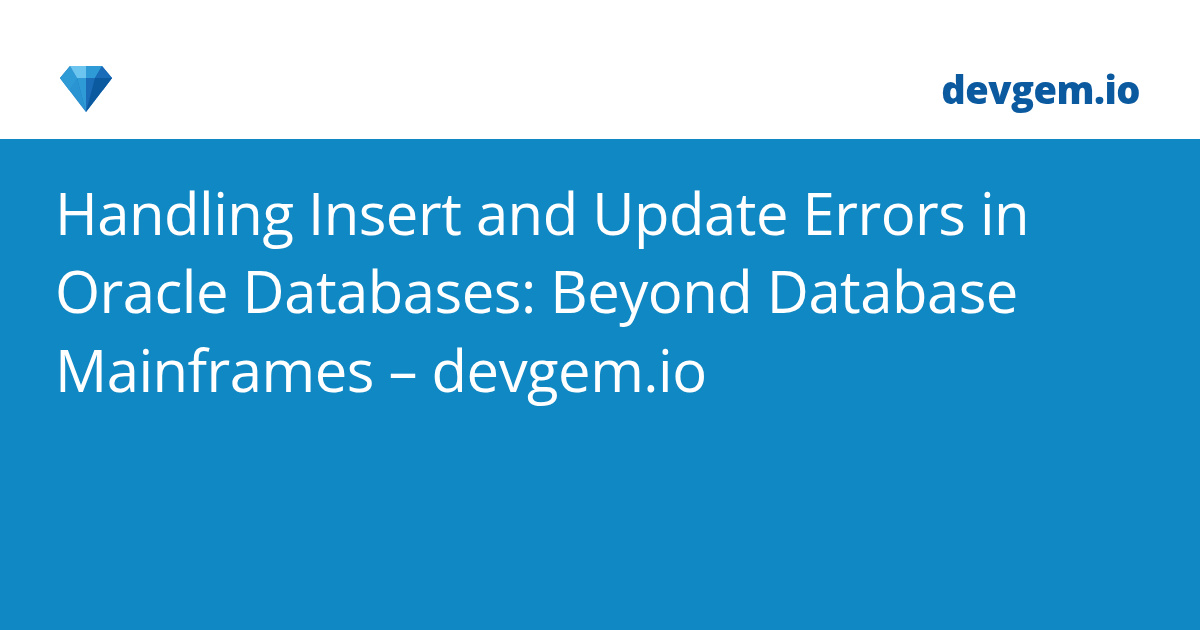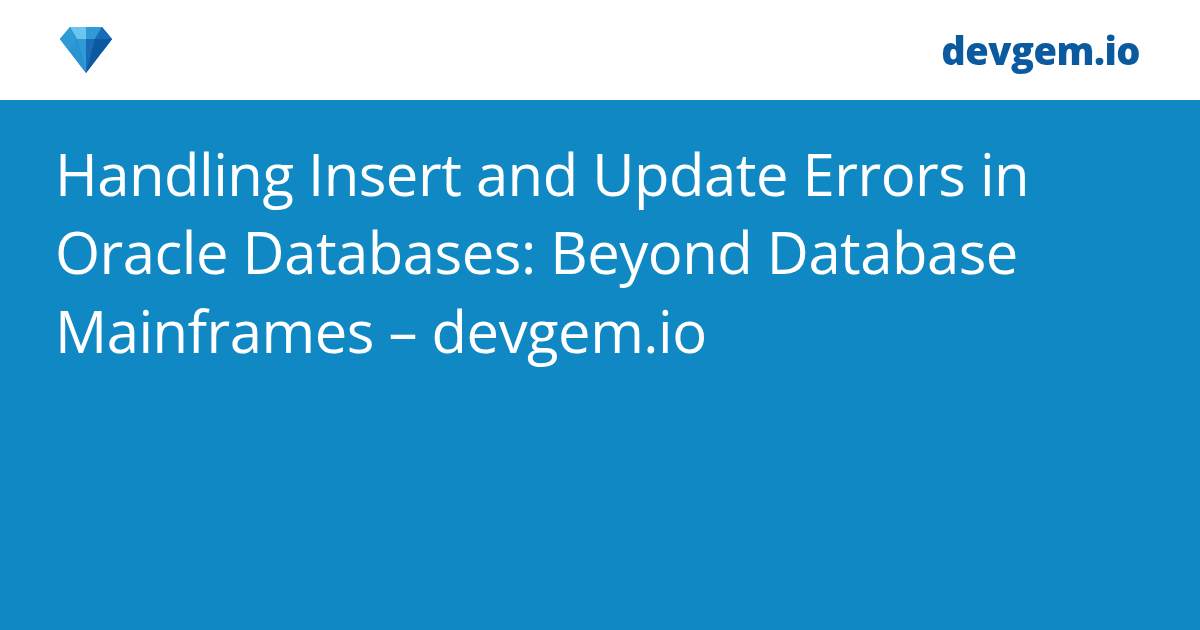--- a/index.html
+++ b/index.html
@@ -15,20 +15,21 @@
       overflow: hidden;
     }
     .header {
       width: 100%;
       height: 100px;
       background: #ffffff;
       display: flex;
       align-items: center;
       justify-content: space-between;
       padding: 0 60px;
+      margin-top: 39px;
     }
     .logo-icon {
       width: 52px;
       height: 52px;
       display: flex;
       align-items: center;
       justify-content: center;
     }
     .brand-text {
       font-size: 38px;

